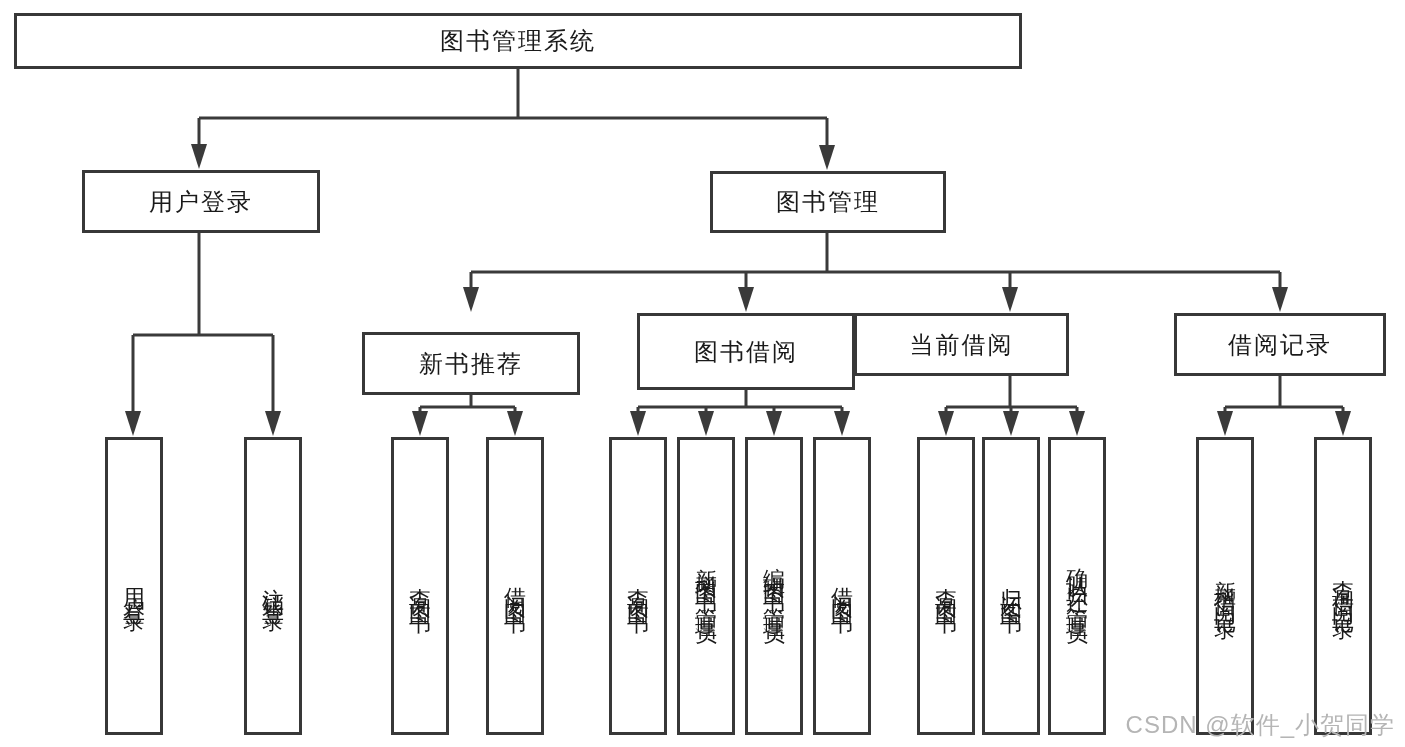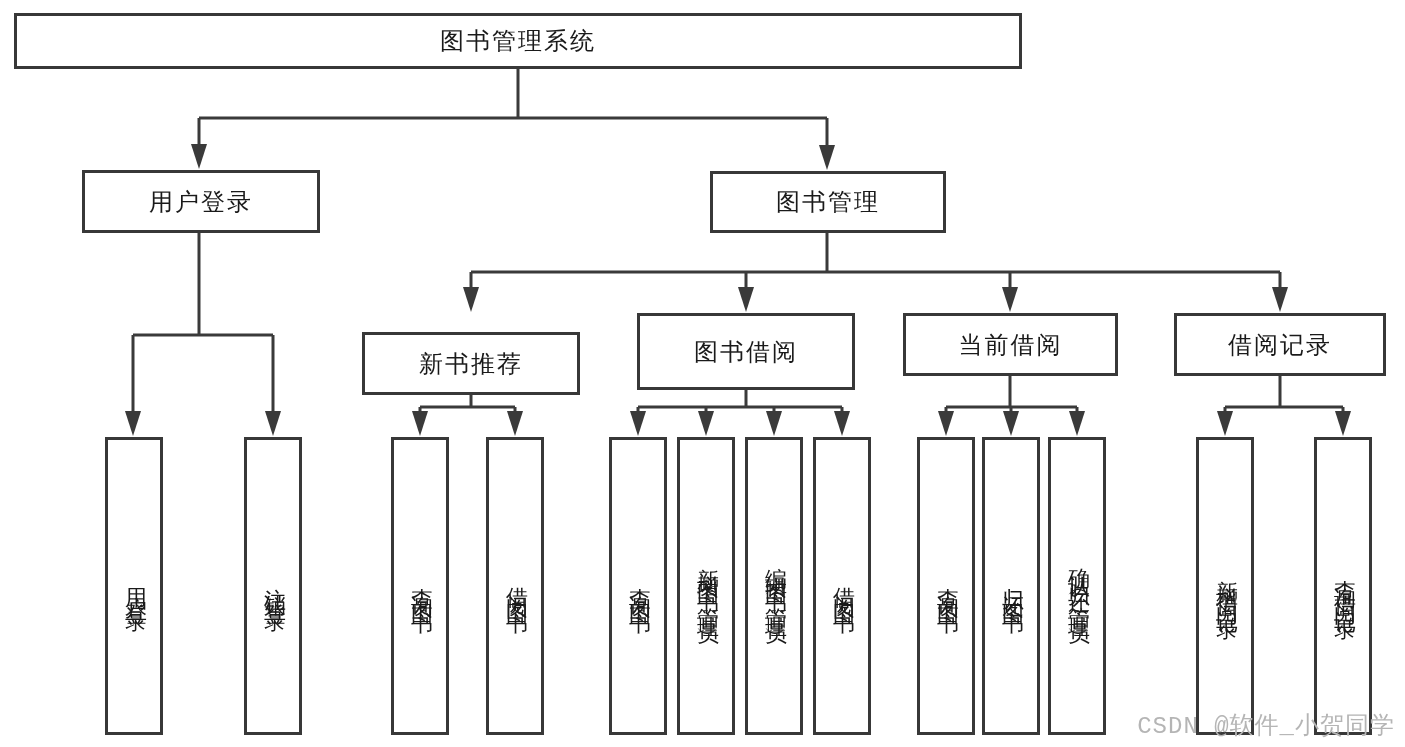--- a/index.html
+++ b/index.html
@@ -1,21 +1,21 @@
 <!DOCTYPE html>
 <html><head>
 <meta charset="utf-8">
 <style>
   html, body { margin: 0; padding: 0; background: #ffffff; }
   .canvas {
     position: relative;
     width: 1405px;
     height: 747px;
     background: #ffffff;
-    font-family: Liberation Mono, monospace;
+    font-family: Liberation Sans, sans-serif;
     overflow: hidden;
   }
   .connectors {
     position: absolute;
     left: 0; top: 0;
     width: 1405px; height: 747px;
   }
   .box {
     position: absolute;
     box-sizing: border-box;
@@ -36,21 +36,21 @@
     white-space: nowrap;
   }
   
   .n-root   { left: 14px;  top: 13px;  width: 1008px; height: 56px; }
   
   .n-login  { left: 82px;  top: 170px; width: 238px; height: 63px; }
   .n-mgmt   { left: 710px; top: 171px; width: 236px; height: 62px; }
   
   .n-newbook{ left: 362px; top: 306px; width: 218px; height: 63px; margin-top: 26px; }
   .n-borrow { left: 637px; top: 313px; width: 218px; height: 77px; }
-  .n-current{ left: 903px; top: 313px; width: 215px; height: 63px; }
+  .n-current{ left: 854px; top: 313px; width: 215px; height: 63px; }
   .n-record { left: 1174px;top: 313px; width: 212px; height: 63px; }
   
   .leaf { top: 437px; width: 58px; height: 298px; }
   .lf1  { left: 105px; }
   .lf2  { left: 244px; }
   .lf3  { left: 391px; }
   .lf4  { left: 486px; }
   .lf5  { left: 609px; }
   .lf6  { left: 677px; }
   .lf7  { left: 745px; }

